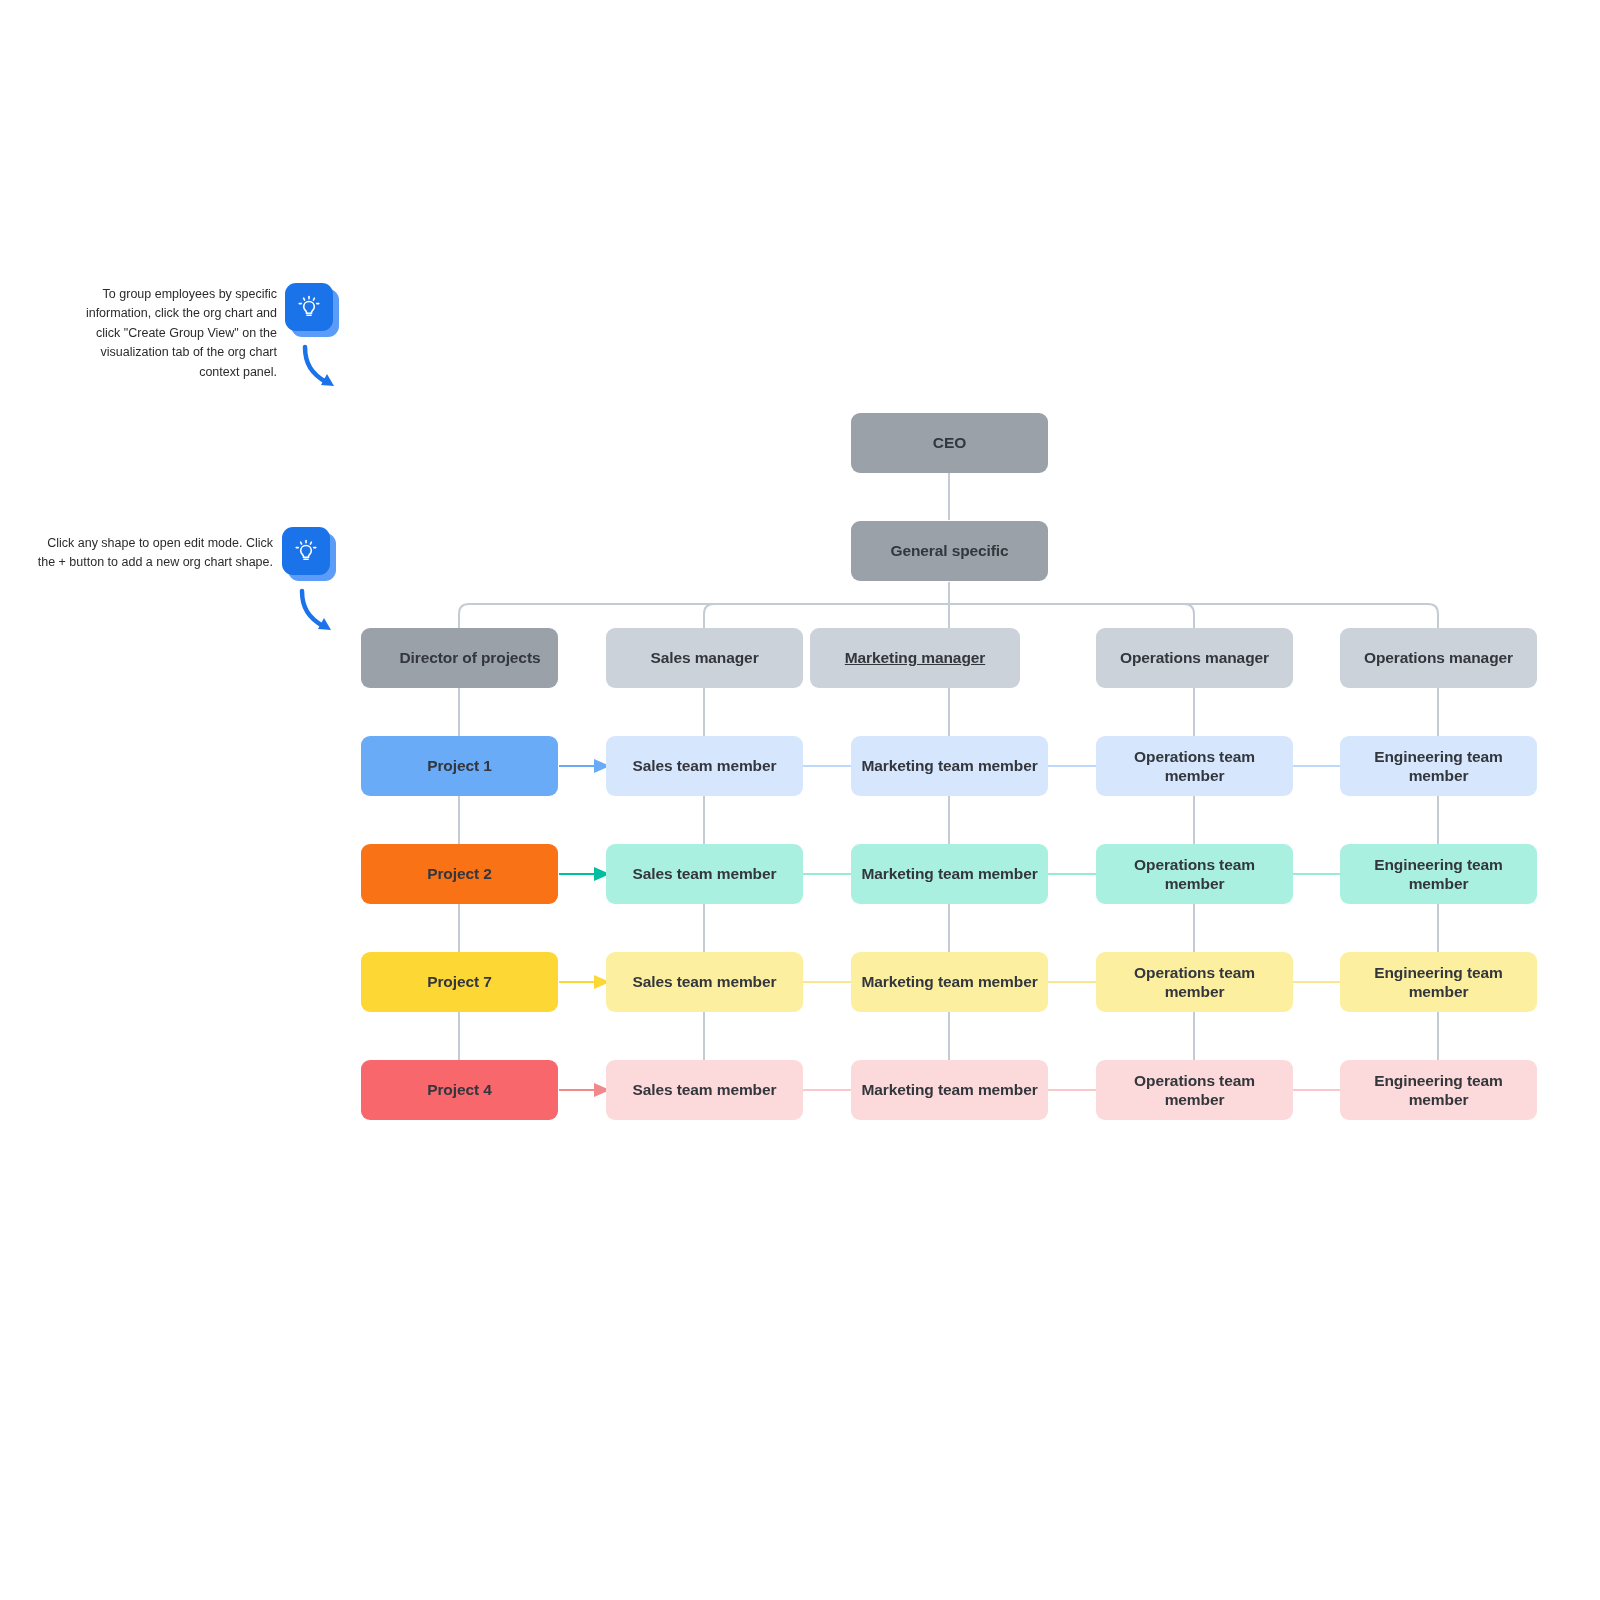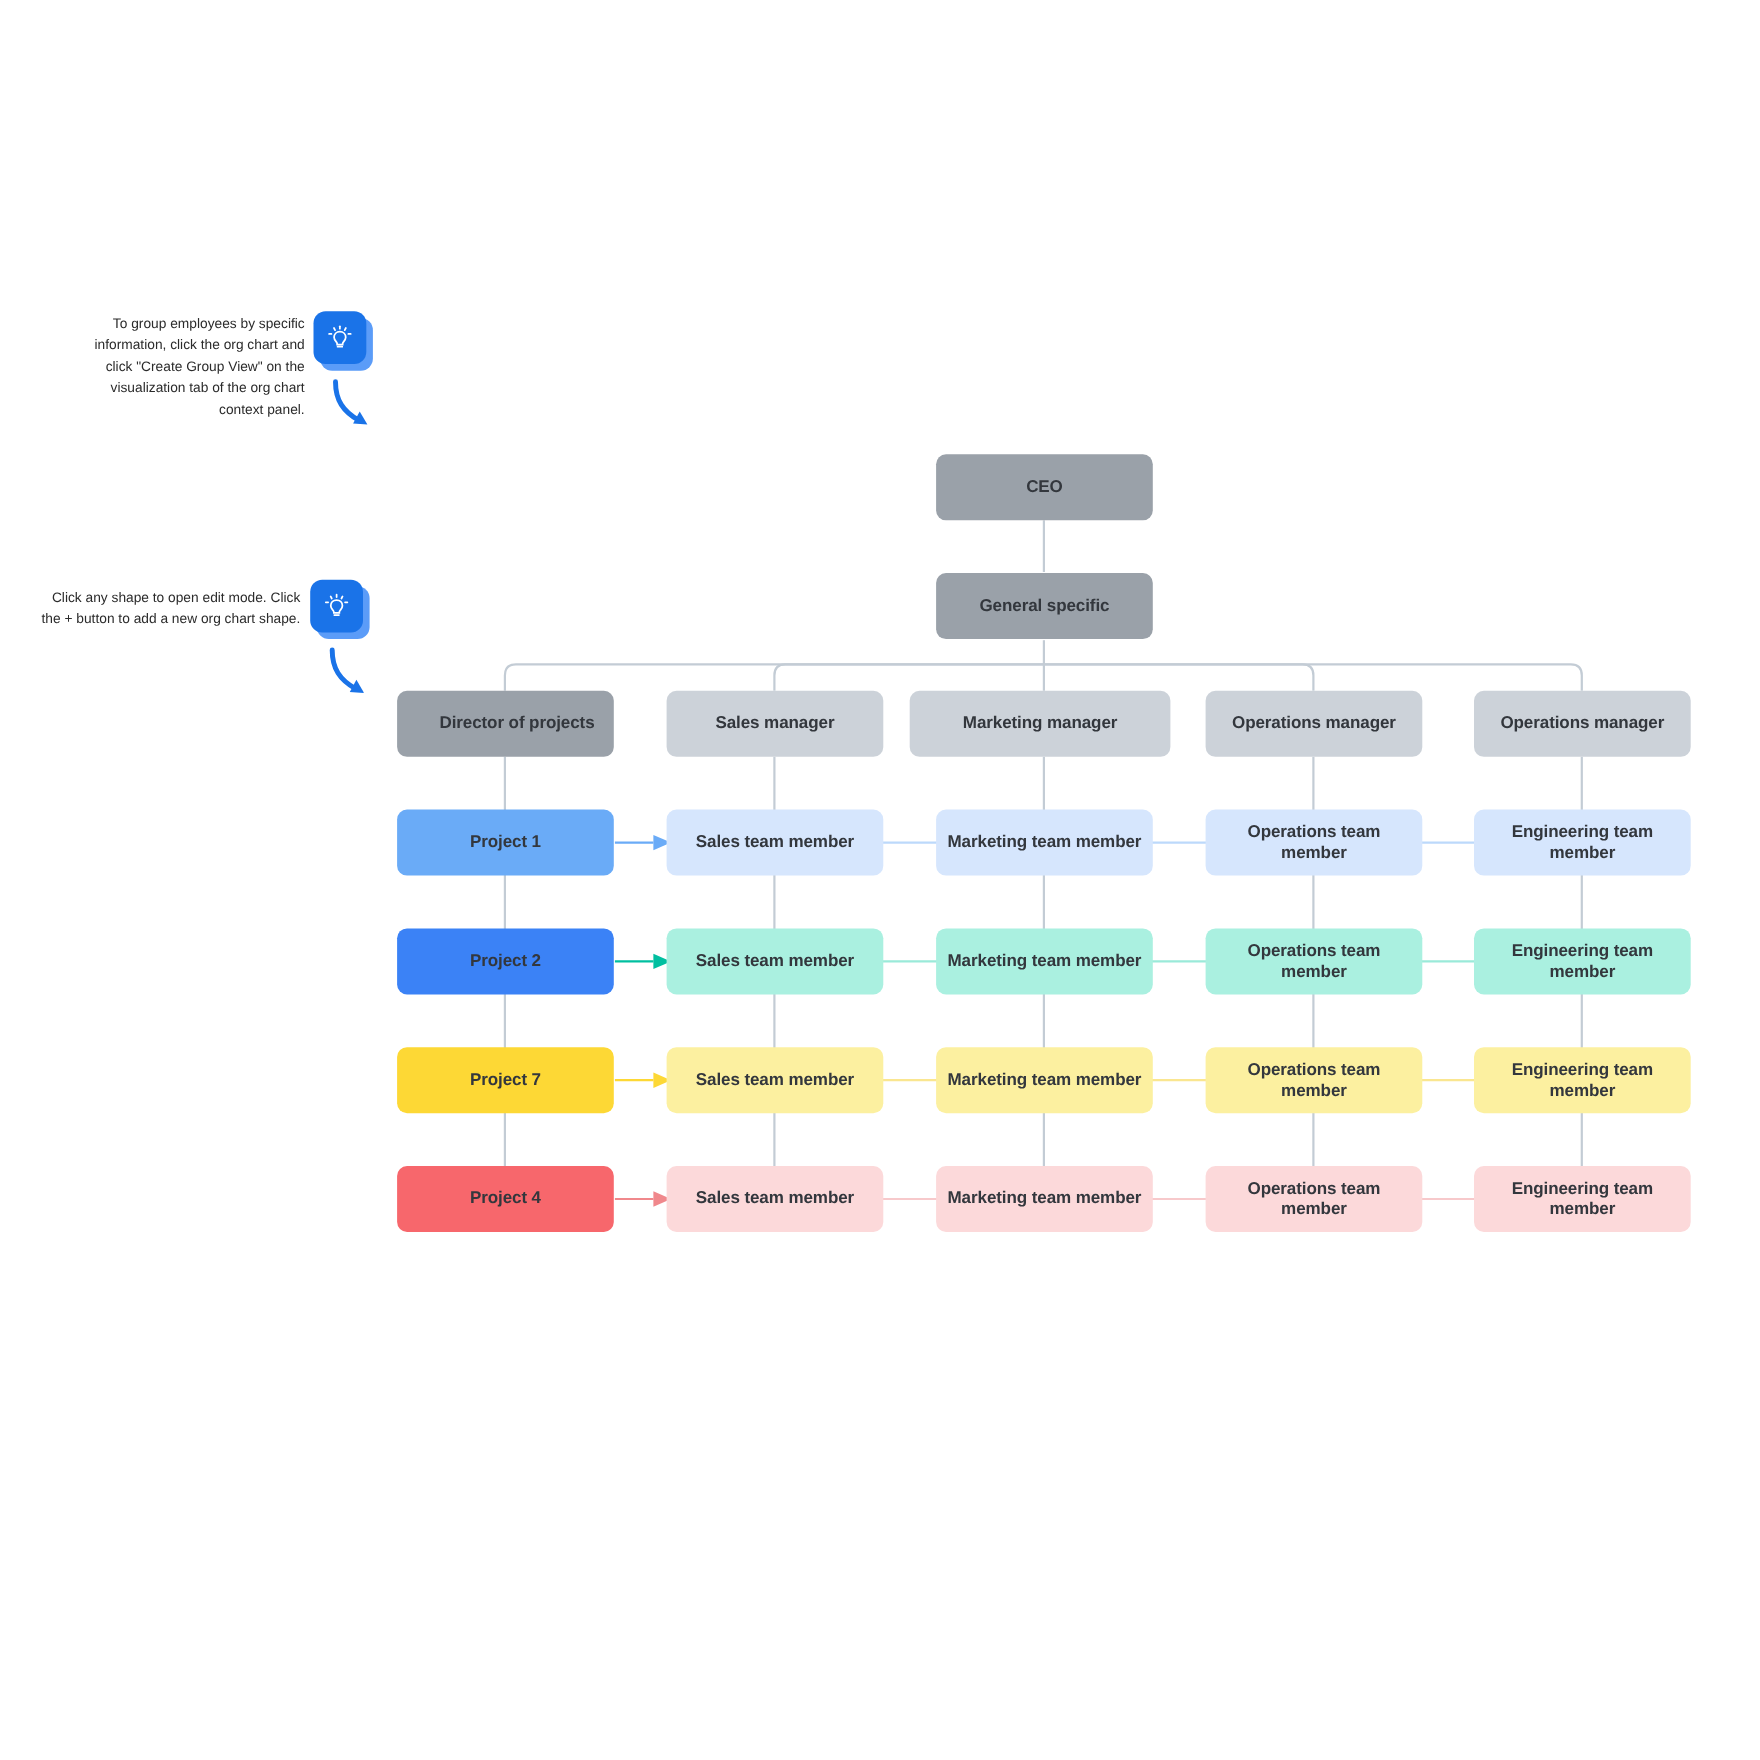--- a/index.html
+++ b/index.html
@@ -156,21 +156,21 @@
   <div class="node exec" style="left:851px;top:521px;width:197px;height:60px;">
     <span>General specific</span>
   </div>
 
   <div class="node mgr-dark" style="left:361px;top:628px;width:197px;height:60px;">
     <span>Director of projects</span>
   </div>
   <div class="node mgr" style="left:606px;top:628px;width:197px;height:60px;">
     <span>Sales manager</span>
   </div>
-  <div class="node mgr" style="left:827px;top:628px;width:237px;height:60px;">
+  <div class="node mgr" style="left:810px;top:628px;width:210px;height:60px;text-decoration:underline;">
     <span>Marketing manager</span>
   </div>
   <div class="node mgr" style="left:1096px;top:628px;width:197px;height:60px;">
     <span>Operations manager</span>
   </div>
   <div class="node mgr" style="left:1340px;top:628px;width:197px;height:60px;">
     <span>Operations manager</span>
   </div>
 
   <div class="node" style="left:361px;top:736px;width:197px;height:60px;background:#6aabf7;">
@@ -182,21 +182,21 @@
   <div class="node" style="left:851px;top:736px;width:197px;height:60px;background:#d6e6fd;">
     <span>Marketing team member</span>
   </div>
   <div class="node" style="left:1096px;top:736px;width:197px;height:60px;background:#d6e6fd;">
     <span>Operations team member</span>
   </div>
   <div class="node" style="left:1340px;top:736px;width:197px;height:60px;background:#d6e6fd;">
     <span style="max-width:135px;">Engineering team member</span>
   </div>
 
-  <div class="node" style="left:361px;top:844px;width:197px;height:60px;background:#3b82f6;">
+  <div class="node" style="left:361px;top:844px;width:197px;height:60px;background:#f97316;">
     <span>Project 2</span>
   </div>
   <div class="node" style="left:606px;top:844px;width:197px;height:60px;background:#aaf0e0;">
     <span>Sales team member</span>
   </div>
   <div class="node" style="left:851px;top:844px;width:197px;height:60px;background:#aaf0e0;">
     <span>Marketing team member</span>
   </div>
   <div class="node" style="left:1096px;top:844px;width:197px;height:60px;background:#aaf0e0;">
     <span>Operations team member</span>

